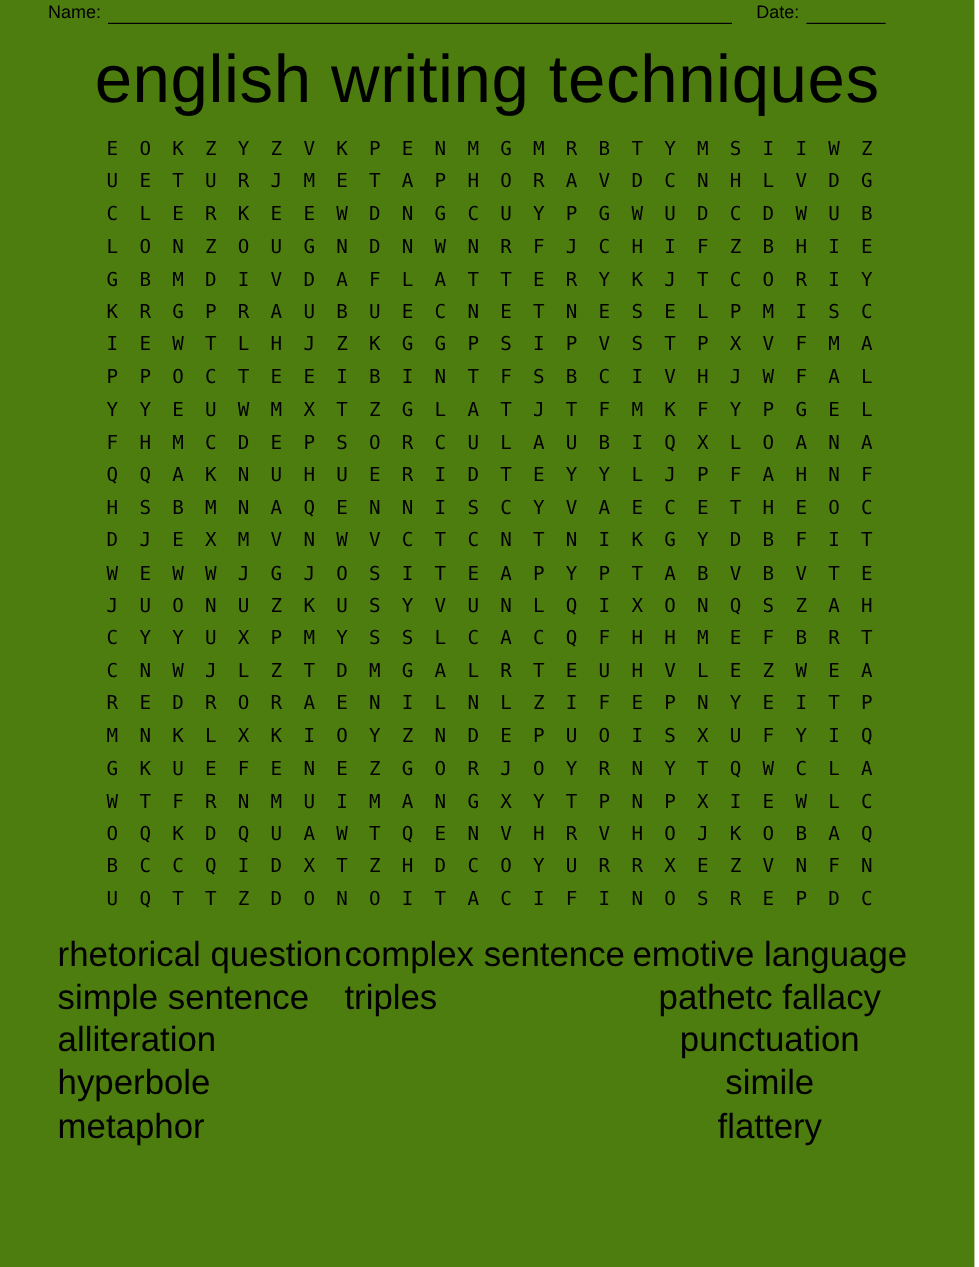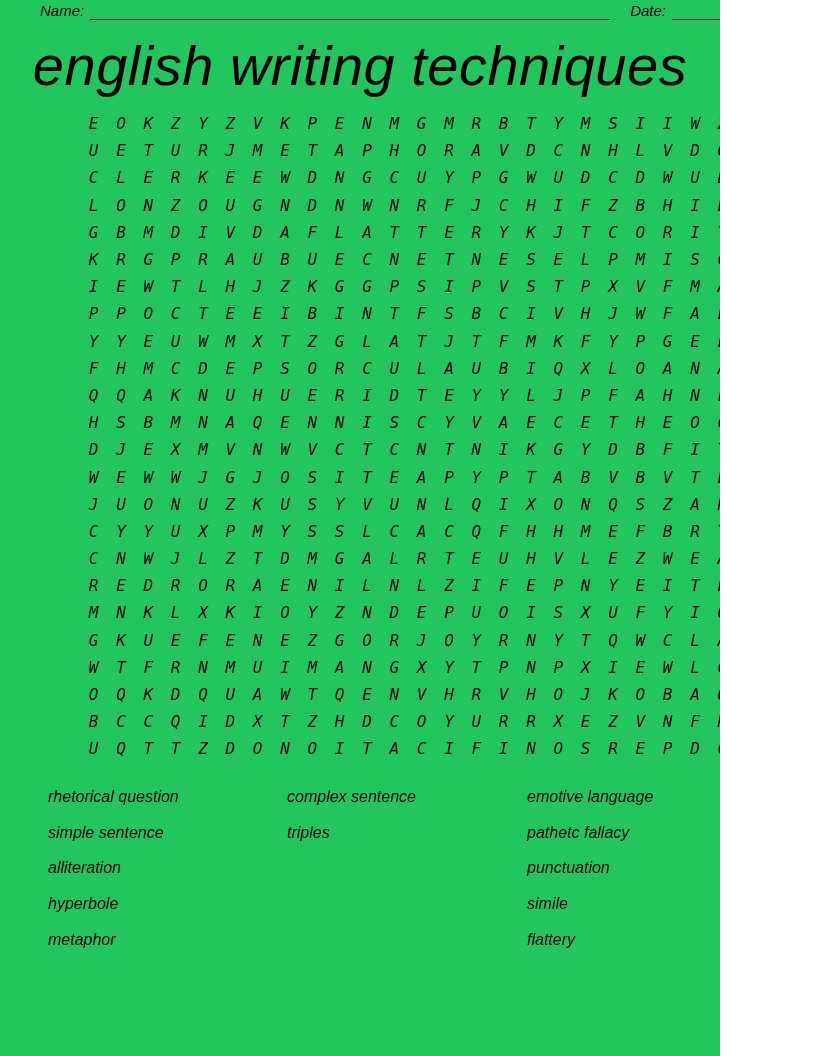--- a/index.html
+++ b/index.html
@@ -4,25 +4,24 @@
 <style>
   html, body {
     margin: 0;
     padding: 0;
     background: #ffffff;
     font-family: "Liberation Sans", sans-serif;
     color: #000000;
   }
   .page {
     position: relative;
-    width: 720px;
+    width: 812px;
     height: 1056px;
-    background: #22c55e;
+    background: #4d7c0f;
     overflow: hidden;
-    font-style: italic;
   }
 
   
   .header-row {
     position: absolute;
     top: 2px;
     left: 40px;
     width: 698px;
     display: flex;
     align-items: flex-end;
@@ -73,23 +72,23 @@
   
   .words {
     position: absolute;
     top: 779px;
     left: 48px;
     display: flex;
   }
   .word-col { display: block; }
   .word-col-1 { width: 239px; }
   .word-col-2 { width: 240px; }
-  .word-col-3 { width: auto; }
+  .word-col-3 { width: auto; text-align: center; }
   .word-item {
-    font-size: 16px;
+    font-size: 29px;
     line-height: 35.7px;
     white-space: nowrap;
   }
 </style>
 </head>
 <body>
 
 <div class="page">
 
   <div class="header-row">

